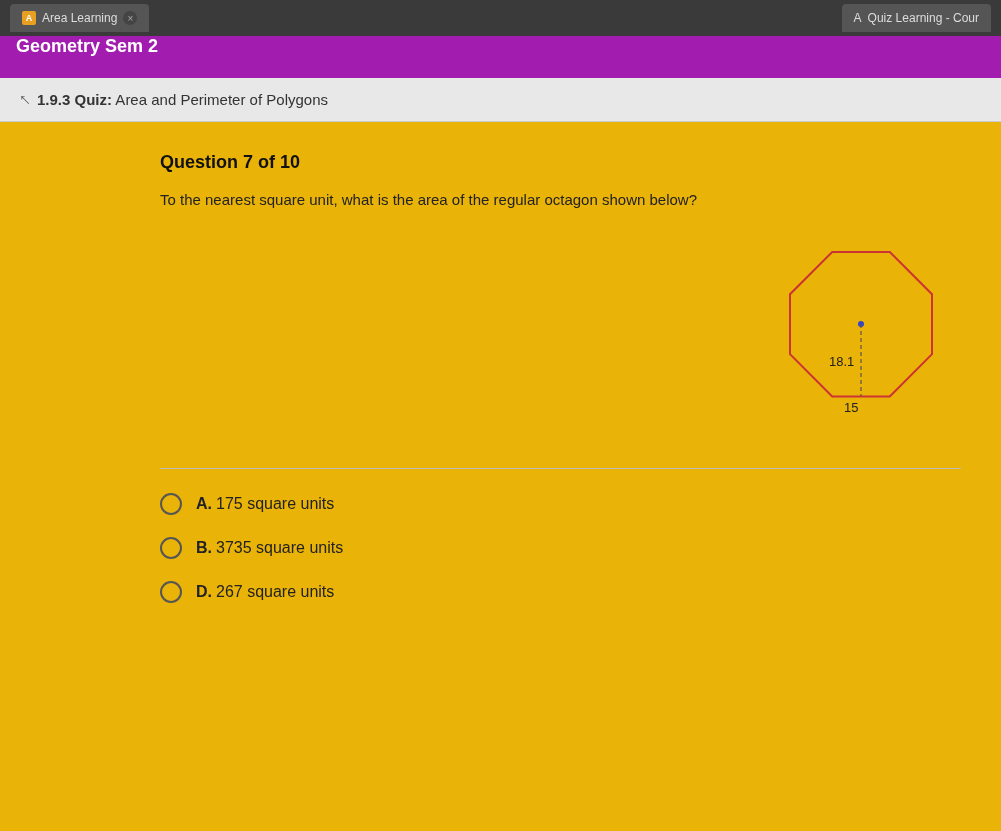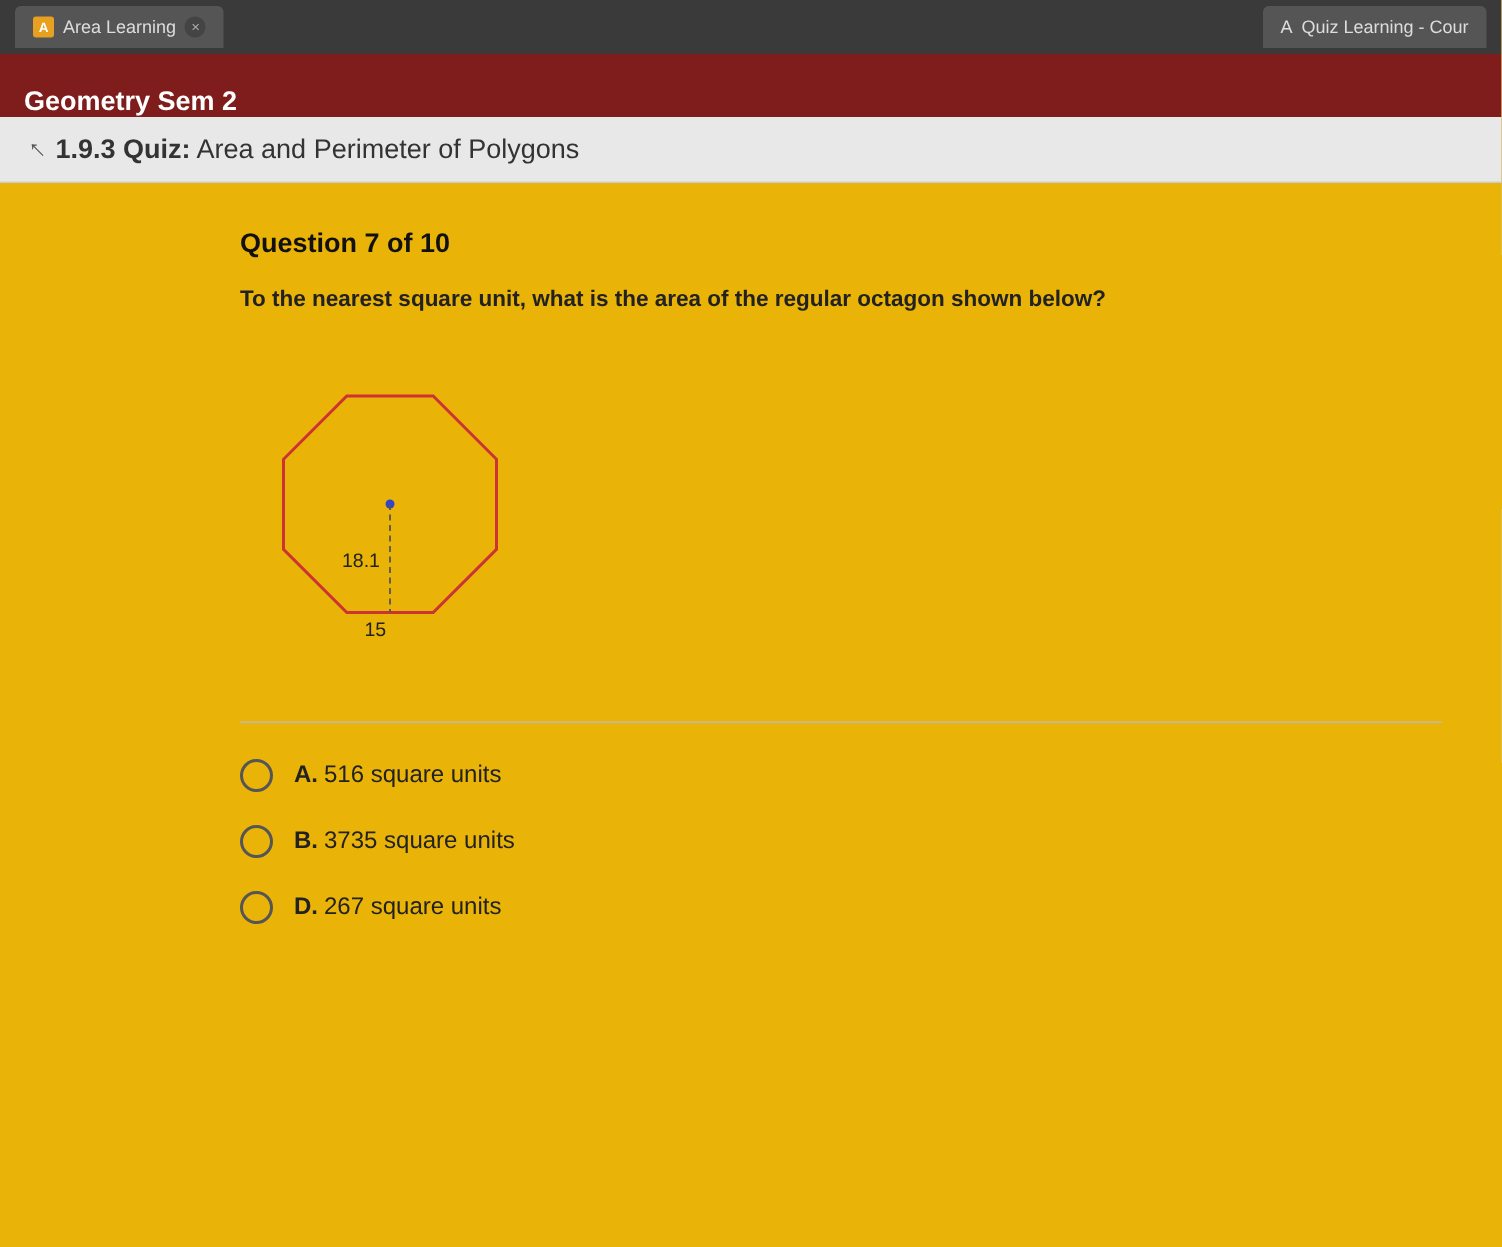--- a/index.html
+++ b/index.html
@@ -72,24 +72,24 @@
       padding: 4px 12px;
       border-radius: 4px 4px 0 0;
       display: flex;
       align-items: center;
       gap: 6px;
       height: 28px;
     }
 
     
     .app-header {
-      background: #7f1d1d;
+      background: #a21caf;
       height: 42px;
       display: flex;
-      align-items: flex-end;
+      align-items: flex-start;
       padding: 0 16px;
     }
 
     .app-title {
       color: white;
       font-size: 18px;
       font-weight: bold;
     }
 
     
@@ -104,21 +104,21 @@
     }
 
     .breadcrumb-icon {
       font-size: 18px;
       color: #555;
       transform: rotate(-45deg);
       display: inline-block;
     }
 
     .breadcrumb-text {
-      font-size: 18px;
+      font-size: 15px;
       color: #333;
     }
 
     .breadcrumb-text .quiz-label {
       font-weight: bold;
     }
 
     
     .main-content {
       background: #eab308;
@@ -129,30 +129,30 @@
     .question-header {
       font-size: 18px;
       font-weight: bold;
       color: #111;
       margin-bottom: 16px;
     }
 
     .question-text {
       font-size: 15px;
       color: #222;
-      margin-bottom: 24px;
+      margin-bottom: 12px;
       line-height: 1.5;
       max-width: 640px;
-      font-weight: bold;
     }
 
     
     .figure-area {
       margin-bottom: 30px;
       padding: 10px 0;
+      text-align: right;
     }
 
     
     .divider {
       border: none;
       border-top: 1px solid #bbb;
       margin-bottom: 24px;
     }
 
     
@@ -239,21 +239,21 @@
 
       <text x="83" y="178" font-size="13" fill="#222" font-family="Arial">15</text>
     </svg>
   </div>
 
   <hr class="divider">
 
   <div id="answers-container">
       <div class="answer-option">
         <div class="radio-circle"></div>
-        <span class="answer-label"><span class="letter">A.</span><span>516 square units</span></span>
+        <span class="answer-label"><span class="letter">A.</span><span>175 square units</span></span>
       </div>
       <div class="answer-option">
         <div class="radio-circle"></div>
         <span class="answer-label"><span class="letter">B.</span><span>3735 square units</span></span>
       </div>
       <div class="answer-option">
         <div class="radio-circle"></div>
         <span class="answer-label"><span class="letter">D.</span><span>267 square units</span></span>
       </div>
     </div>

